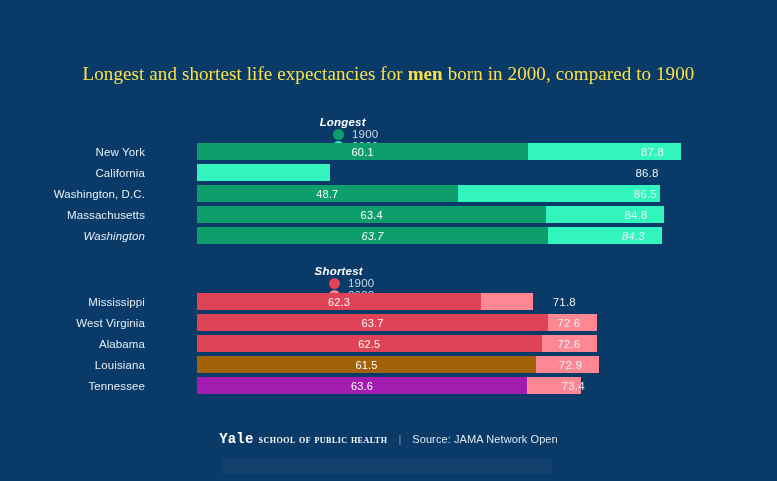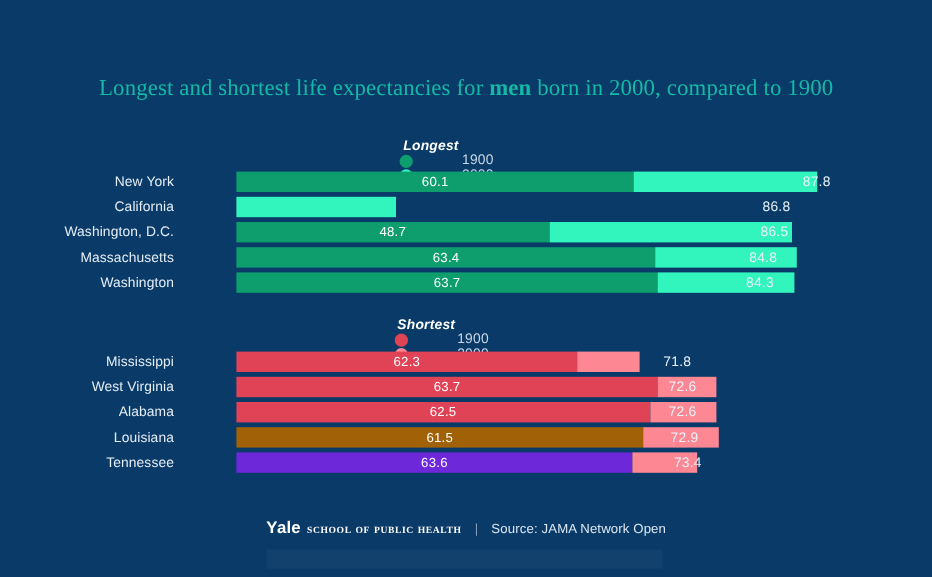--- a/index.html
+++ b/index.html
@@ -28,21 +28,21 @@
   .chart-title {
     position: absolute;
     left: 0;
     top: 63px;
     width: 777px;
     text-align: center;
     font-family: "Liberation Serif", serif;
     font-size: 19px;
     font-weight: 400;
     letter-spacing: 0.1px;
-    color: #14b8a6;
+    color: #fde047;
     white-space: nowrap;
   }
   .chart-title b { font-weight: 700; }
 
   
   .legend {
     position: absolute;
     display: flex;
     align-items: center;
     height: 16px;
@@ -52,21 +52,20 @@
     font-size: 11.5px;
     font-weight: 700;
     font-style: italic;
     color: #ffffff;
     letter-spacing: 0.2px;
   }
   .legend-entry {
     display: flex;
     align-items: center;
     margin-left: 26px;
-    gap: 33px;
   }
   .legend-dot {
     width: 11px;
     height: 11px;
     border-radius: 50%;
     display: inline-block;
   }
   .legend-label {
     font-size: 11.5px;
     color: #c9d8e6;
@@ -137,21 +136,21 @@
     position: absolute;
     left: 0;
     top: 431px;
     width: 777px;
     display: flex;
     align-items: baseline;
     justify-content: center;
     white-space: nowrap;
   }
   .yale-word {
-    font-family: Liberation Sans, sans-serif;
+    font-family: Liberation Mono, monospace;
     font-size: 14px;
     font-weight: 700;
     color: #ffffff;
     letter-spacing: 0.2px;
   }
   .yale-sub {
     font-family: "Liberation Serif", serif;
     font-size: 11px;
     font-weight: 700;
     font-variant: small-caps;
@@ -217,21 +216,21 @@
 
   <div id="bars-longest">
       <div class="row" style="top: 143px;">
         <div class="row-label">New York</div>
         <div class="bar-wrap" style="width: 483.954px;">
           <div class="seg seg-1900" style="width: 331.271px; background: rgb(14, 158, 110);">
             <span class="seg-value">60.1</span>
           </div>
           <div class="seg seg-2000" style="width: 152.682px; background: rgb(50, 245, 190);"></div>
         </div>
-        <div class="total-value" style="left: 640.954px; margin-left: 28px;">87.8</div>
+        <div class="total-value" style="left: 640.954px;">87.8</div>
       </div>
       <div class="row" style="top: 164px;">
         <div class="row-label">California</div>
         <div class="bar-wrap" style="width: 478.442px;">
           <div class="seg seg-2000" style="width: 132.839px; background: rgb(50, 245, 190);"></div>
         </div>
         <div class="total-value" style="left: 635.442px;">86.8</div>
       </div>
       <div class="row" style="top: 185px;">
         <div class="row-label">Washington, D.C.</div>
@@ -246,21 +245,21 @@
       <div class="row" style="top: 206px;">
         <div class="row-label">Massachusetts</div>
         <div class="bar-wrap" style="width: 467.418px;">
           <div class="seg seg-1900" style="width: 349.461px; background: rgb(14, 158, 110);">
             <span class="seg-value">63.4</span>
           </div>
           <div class="seg seg-2000" style="width: 117.957px; background: rgb(50, 245, 190);"></div>
         </div>
         <div class="total-value" style="left: 624.418px;">84.8</div>
       </div>
-      <div class="row" style="top: 227px;">
+      <div class="row" style="top: 227px; font-style: italic;">
         <div class="row-label">Washington</div>
         <div class="bar-wrap" style="width: 464.662px;">
           <div class="seg seg-1900" style="width: 351.114px; background: rgb(14, 158, 110);">
             <span class="seg-value">63.7</span>
           </div>
           <div class="seg seg-2000" style="width: 113.547px; background: rgb(50, 245, 190);"></div>
         </div>
         <div class="total-value" style="left: 621.662px;">84.3</div>
       </div>
     </div>
@@ -301,21 +300,21 @@
           <div class="seg seg-1900" style="width: 338.988px; background: #a16207;">
             <span class="seg-value">61.5</span>
           </div>
           <div class="seg seg-2000" style="width: 62.8368px; background: rgb(253, 136, 148);"></div>
         </div>
         <div class="total-value" style="left: 558.825px;">72.9</div>
       </div>
       <div class="row" style="top: 377px;">
         <div class="row-label">Tennessee</div>
         <div class="bar-wrap" style="width: 404.581px;">
-          <div class="seg seg-1900" style="width: 330px; background: #6d28d9;">
+          <div class="seg seg-1900" style="width: 330px; background: #a21caf;">
             <span class="seg-value">63.6</span>
           </div>
           <div class="seg seg-2000" style="width: 54.0176px; background: rgb(253, 136, 148);"></div>
         </div>
         <div class="total-value" style="left: 561.581px;">73.4</div>
       </div>
     </div>
 
   <div class="footer">
     <span class="yale-word">Yale</span>

